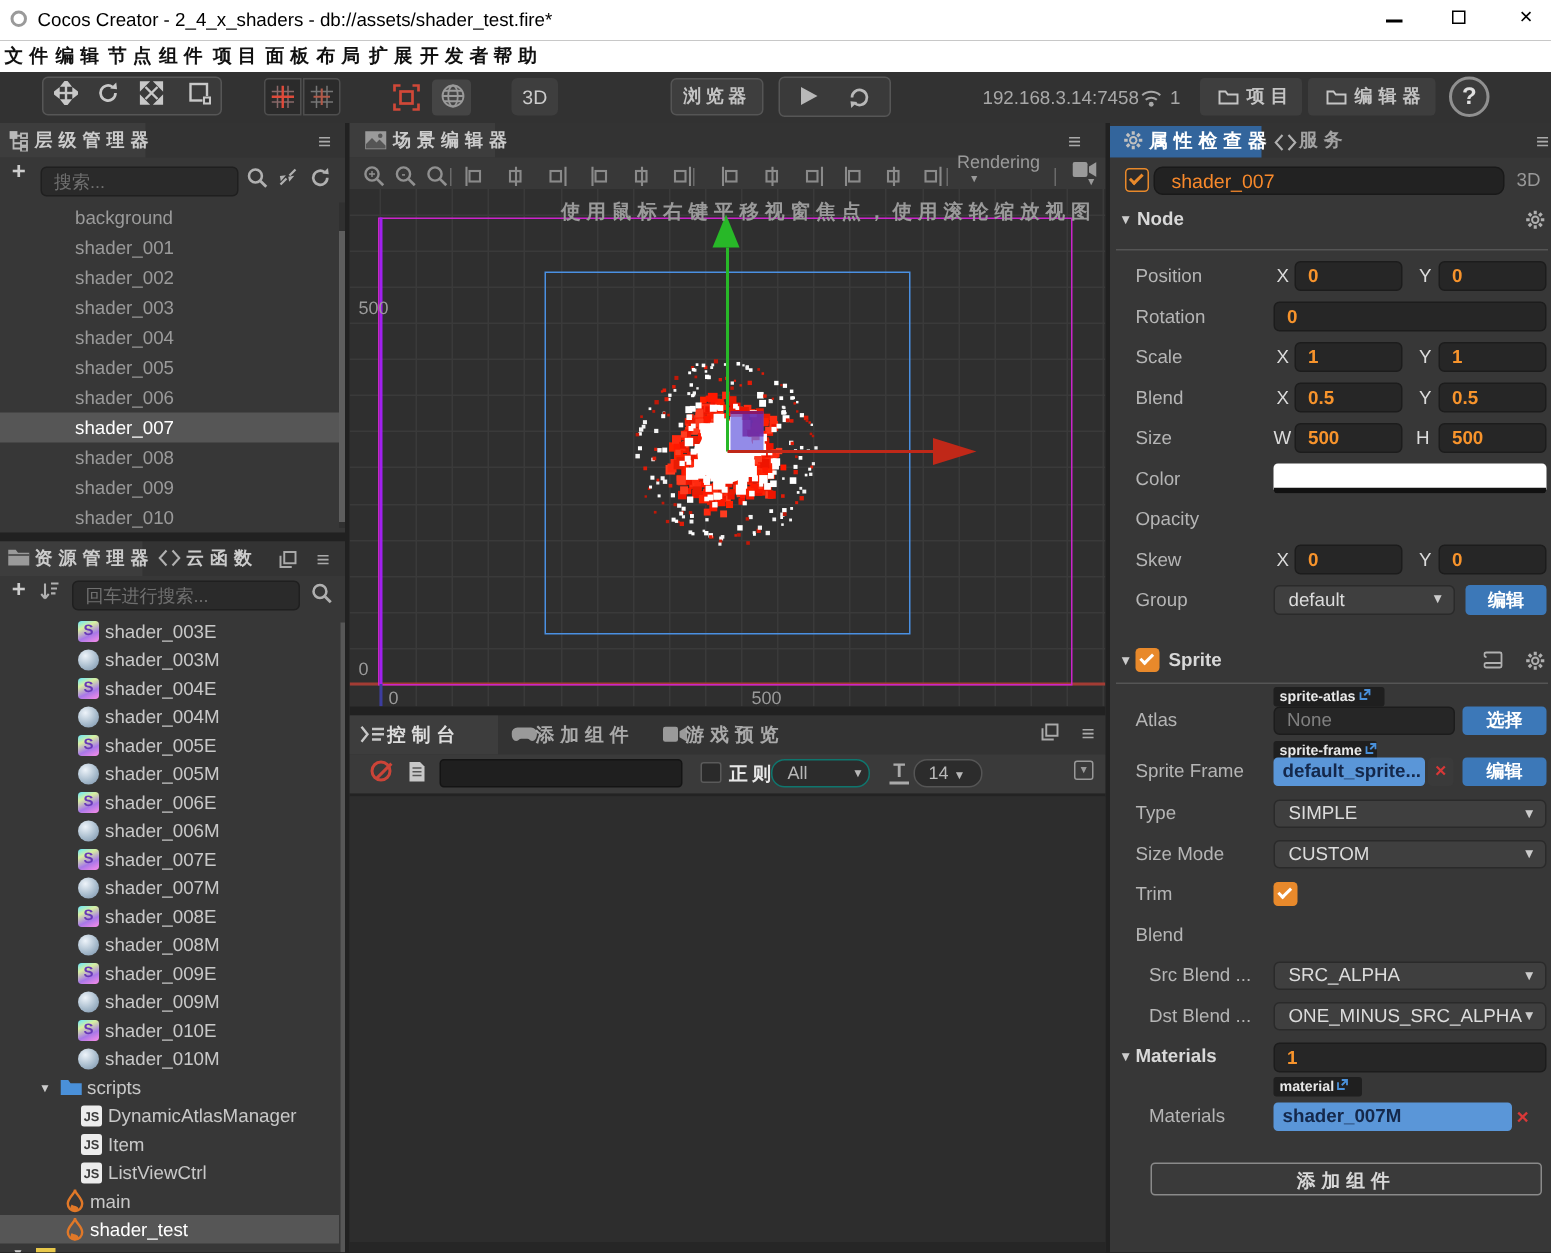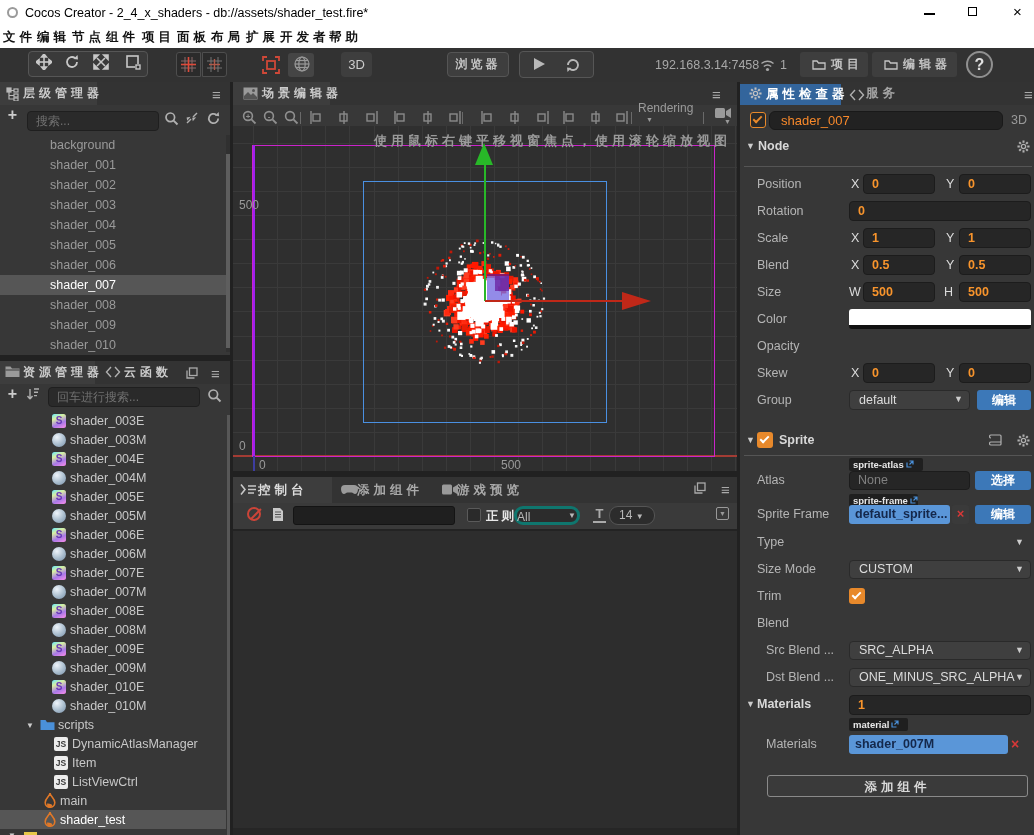--- a/index.html
+++ b/index.html
@@ -1100,21 +1100,21 @@
 <div class="abs" style="left:16px;top:431px;width:14px;height:2px;background:#cc4438;transform:rotate(-45deg);"></div>
 <svg class="abs" style="left:39px;top:425px" width="12" height="15" viewBox="0 0 12 15">
       <path d="M1 1h7l3 3v10H1z" fill="#c8c8c8"></path>
       <g stroke="#555" stroke-width="1">
         <path d="M3 5h6M3 7.5h6M3 10h6"></path>
       </g>
     </svg>
 <div class="abs" style="left:60px;top:424px;width:162px;height:19px;background:#1f1f1f;border:1px solid #141414;border-radius:3px;"></div>
 <div class="abs" style="left:234px;top:426px;width:14px;height:14px;background:#2a2a2a;border:1px solid #5a5a5a;border-radius:2px;"></div>
 <div class="abs" style="left:253px;top:421px;height:26px;line-height:26px;font-size:12.5px;color:#e8e8e8;font-weight:bold;letter-spacing:3px;">正则</div>
-<div class="abs" style="left:281px;top:424px;width:66px;height:19px;background:#2c2c2c;border:3px solid #0f766e;border-radius:9px;color:#b8b8b8;font-size:12px;line-height:17px;">All</div>
+<div class="abs" style="left:281px;top:424px;width:66px;height:19px;background:#2c2c2c;border:1px solid #0f766e;border-radius:9px;color:#b8b8b8;font-size:12px;line-height:17px;padding-left:10px;">All</div>
 <div class="abs" style="left:335px;top:424px;height:19px;line-height:19px;font-size:8px;color:#b8b8b8;">▼</div>
 <div class="abs" style="left:360px;top:423px;width:13px;height:18px;color:#aaa;font-size:13px;font-weight:bold;text-align:center;border-bottom:2px solid #aaa;line-height:17px;">T</div>
 <div class="abs" style="left:376px;top:424px;width:46px;height:19px;background:#2c2c2c;border:1px solid #555;border-radius:9px;color:#b8b8b8;font-size:12px;line-height:17px;padding-left:9px;">14 <span style="font-size:8px;">▼</span></div>
 <div class="abs" style="left:483px;top:425px;width:13px;height:13px;border:1.5px solid #999;border-radius:2px;color:#999;font-size:7px;text-align:center;line-height:12px;">▼</div>
 <div class="abs" style="left:0;top:447px;width:504px;height:2px;background:#232323;"></div>
 <div class="abs" style="left:0;top:449px;width:504px;height:297px;background:#2d2d2d;"></div>
 <div class="abs" style="left:0;top:746px;width:504px;height:7px;background:#262626;"></div>
 </div>
 
 <div class="abs" style="left:740px;top:82px;width:294px;height:753px;background:#373737;"></div>
@@ -1236,20 +1236,21 @@
 <div class="abs" style="left:235px;top:389px;width:56px;height:19px;background:#3c78b8;border-radius:3px;color:#fff;font-size:12px;font-weight:bold;text-align:center;line-height:19px;">选择</div>
 <div class="abs" style="left:109px;top:412px;width:69px;height:13px;background:#1f1f1f;border-radius:2px;color:#e8e8e8;font-size:9.5px;font-weight:bold;line-height:13px;padding-left:4px;">sprite-frame<svg style="margin-left:2px;vertical-align:0px" width="8" height="8" viewBox="0 0 8 8">
         <path d="M1 2.5v4.5h4.5" fill="none" stroke="#4a90d9" stroke-width="1.2"></path>
         <path d="M3.5 1H7v3.5M7 1L3.5 4.5" fill="none" stroke="#4a90d9" stroke-width="1.2"></path>
       </svg></div>
 <div class="abs" style="left:17px;top:423px;height:18px;line-height:18px;font-size:12.5px;font-weight:normal;color:#b5b5b5;">Sprite Frame</div>
 <div class="abs" style="left:109px;top:423px;width:101px;height:19px;background:#5a96d8;border-radius:3px;color:#14284b;font-size:12.5px;font-weight:bold;line-height:19px;padding-left:6px;">default_sprite...</div>
 <div class="abs" style="left:212px;top:423px;width:17px;height:19px;background:#3a3a3a;border-radius:3px;color:#d83838;font-size:13px;font-weight:bold;text-align:center;line-height:18px;">×</div>
 <div class="abs" style="left:235px;top:423px;width:56px;height:19px;background:#3c78b8;border-radius:3px;color:#fff;font-size:12px;font-weight:bold;text-align:center;line-height:19px;">编辑</div>
 <div class="abs" style="left:17px;top:451px;height:18px;line-height:18px;font-size:12.5px;font-weight:normal;color:#b5b5b5;">Type</div>
+<div class="abs" style="left:109px;top:451px;width:182px;height:19px;background:#3f3f3f;border:1px solid #2a2a2a;border-radius:4px;color:#dcdcdc;font-size:12.5px;line-height:17px;padding-left:9px;">SIMPLE</div>
     <div class="abs" style="left:275px;top:451px;height:19px;line-height:18px;font-size:9px;color:#ccc;">▼</div>
 <div class="abs" style="left:17px;top:478px;height:18px;line-height:18px;font-size:12.5px;font-weight:normal;color:#b5b5b5;">Size Mode</div>
 <div class="abs" style="left:109px;top:478px;width:182px;height:19px;background:#3f3f3f;border:1px solid #2a2a2a;border-radius:4px;color:#dcdcdc;font-size:12.5px;line-height:17px;padding-left:9px;">CUSTOM</div>
     <div class="abs" style="left:275px;top:478px;height:19px;line-height:18px;font-size:9px;color:#ccc;">▼</div>
 <div class="abs" style="left:17px;top:505px;height:18px;line-height:18px;font-size:12.5px;font-weight:normal;color:#b5b5b5;">Trim</div>
 <div class="abs" style="left:109px;top:506px;width:16px;height:16px;background:#e8892b;border-radius:3px;"></div>
 <div class="abs" style="left:112px;top:510px;width:9px;height:5px;border-left:2px solid #fff;border-bottom:2px solid #fff;transform:rotate(-45deg);"></div>
 <div class="abs" style="left:17px;top:532px;height:18px;line-height:18px;font-size:12.5px;font-weight:normal;color:#b5b5b5;">Blend</div>
 <div class="abs" style="left:26px;top:559px;height:18px;line-height:18px;font-size:12.5px;font-weight:normal;color:#b5b5b5;">Src Blend ...</div>
 <div class="abs" style="left:109px;top:559px;width:182px;height:19px;background:#3f3f3f;border:1px solid #2a2a2a;border-radius:4px;color:#dcdcdc;font-size:12.5px;line-height:17px;padding-left:9px;">SRC_ALPHA</div>

